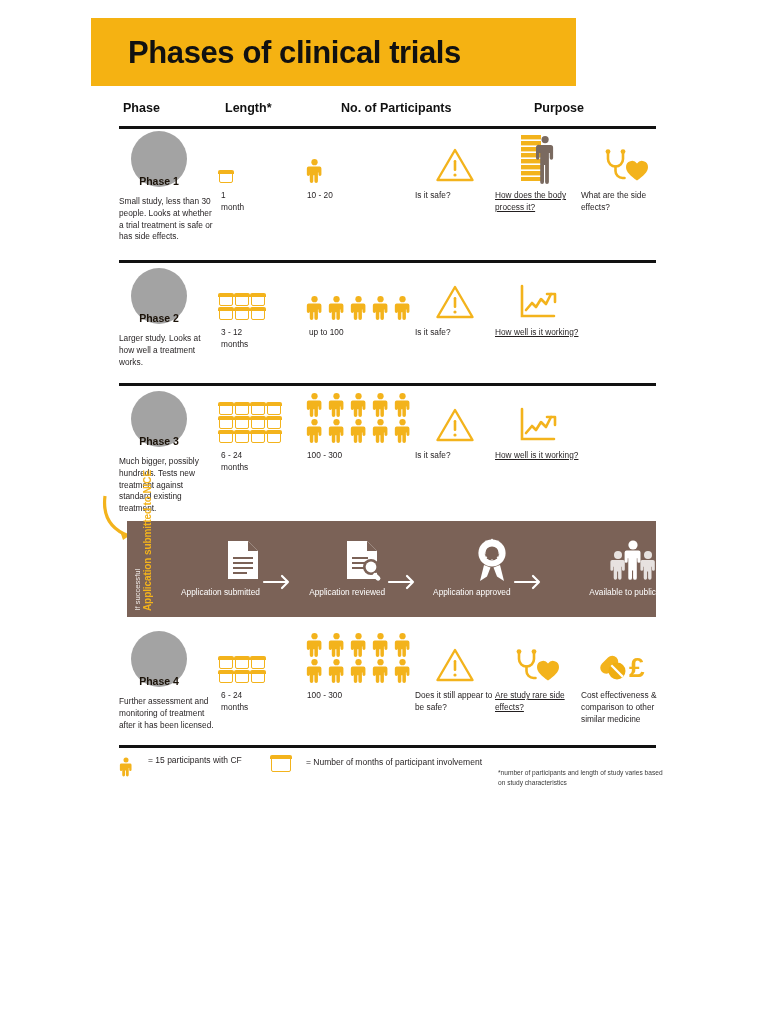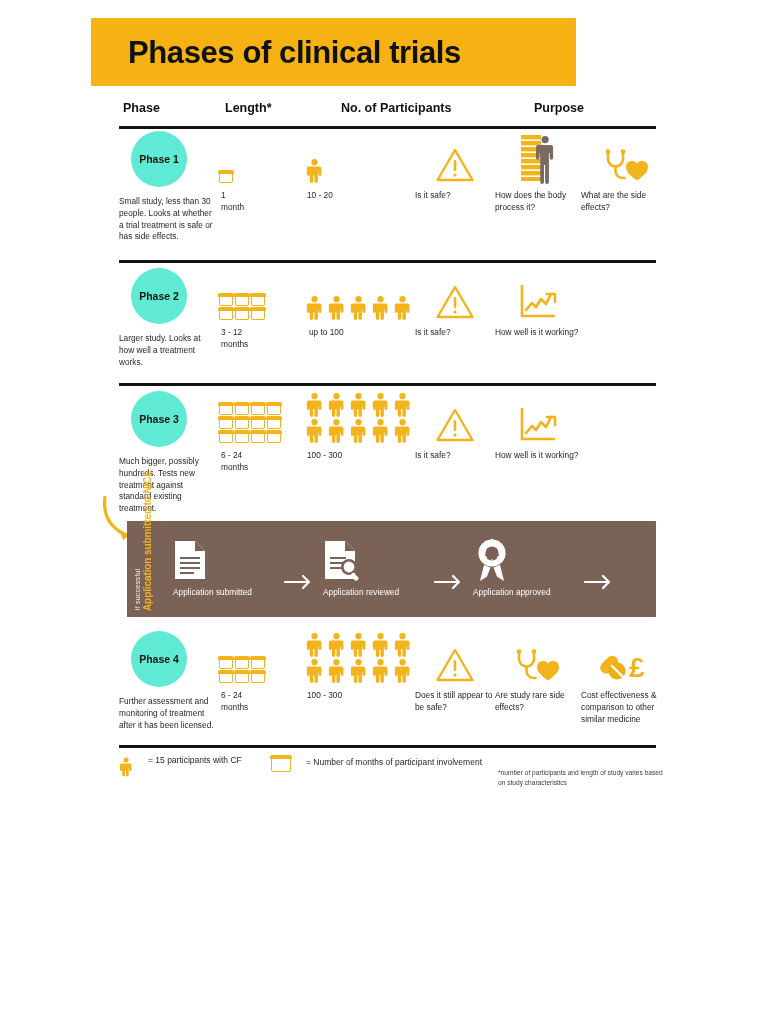--- a/index.html
+++ b/index.html
@@ -30,26 +30,26 @@
   .rule{position:absolute;left:118px;width:537px;background:#111;}
   .rule.thick{height:3px;}
 
   
   .row{position:absolute;left:118px;width:537px;}
   .cell{position:absolute;top:0;}
   .c-phase{left:0;width:100px;}
   .c-length{left:100px;width:86px;}
   .c-people{left:186px;width:118px;}
   .c-q1{left:296px;width:80px;}
-  .c-q2{left:376px;width:86px;}
+  .c-q2{left:376px;width:86px;text-decoration:underline;}
   .c-q3{left:462px;width:92px;}
 
   .phase-circle{
-    width:56px;height:56px;border-radius:50%;background:#5eead4;
-    display:flex;align-items:center;justify-content:center;
+    width:56px;height:56px;border-radius:50%;background:#a3a3a3;
+    display:flex;align-items:flex-end;justify-content:center;
     margin-left:12px;
   }
   .phase-circle span{font-size:10.5px;font-weight:bold;color:#1b1208;}
   .phase-desc{
     margin-top:9px;font-size:8.3px;line-height:1.42;color:#231f20;width:96px;
   }
 
   .icon-box{height:52px;display:flex;align-items:flex-end;justify-content:center;}
   .icon-box.left{justify-content:flex-start;}
   .cap{
@@ -88,21 +88,21 @@
   .vtext{
     position:absolute;bottom:6px;transform-origin:left bottom;
     transform:rotate(-90deg);white-space:nowrap;font-size:8.5px;line-height:1;
   }
   .vtext.small{left:11px;color:#f2ece9;font-size:7.6px;}
   .vtext.big{left:22px;color:#F3B31C;font-weight:bold;font-size:10px;letter-spacing:-0.1px;}
 
   .nice-steps{
     position:absolute;left:46px;top:0;right:0;height:96px;display:flex;align-items:center;
   }
-  .step{width:104px;display:flex;flex-direction:column;align-items:flex-start;}
+  .step{width:104px;display:flex;flex-direction:column;align-items:flex-end;}
   .step .s-icon{height:42px;display:flex;align-items:center;justify-content:center;}
   .step .s-cap{margin-top:6px;font-size:8.3px;line-height:1.4;color:#fff;text-align:center;}
   .arrow{width:46px;display:flex;align-items:flex-start;justify-content:center;padding-top:26px;}
   .step.wide{width:128px;}
 
   .loop-arrow{position:absolute;left:100px;top:494px;width:60px;height:52px;}
 
   
   .legend{position:absolute;left:118px;top:754px;width:537px;height:46px;}
   .lg-item{position:absolute;display:flex;align-items:flex-start;}
@@ -590,20 +590,37 @@
               <path d="M27 27 L31 43 L24 38.5 L20.5 29.5z" fill="#fff"></path>
             </svg>
           </div>
           <div class="s-cap">Application approved</div>
         </div>
         <div class="arrow">
           <svg width="30" height="16" viewBox="0 0 30 16">
             <path d="M0 8h24M18 2l6 6-6 6" fill="none" stroke="#fff" stroke-width="2.2" stroke-linecap="round" stroke-linejoin="round"></path>
           </svg>
         </div>
+        <div class="step wide">
+          <div class="s-icon">
+            <svg width="46" height="42" viewBox="0 0 46 42">
+              <g fill="#fff" opacity="0.82">
+                <circle cx="8" cy="16" r="4"></circle>
+                <path d="M3 21h10a1.8 1.8 0 0 1 1.8 1.8v7.6a1.4 1.4 0 0 1-2.8 0v-2.6h-0.5V39a1.7 1.7 0 0 1-3.4 0v-6.6h-1V39a1.7 1.7 0 0 1-3.4 0v-11.2H3.2v2.6a1.4 1.4 0 0 1-2.8 0v-7.6A1.8 1.8 0 0 1 2.2 21z"></path>
+                <circle cx="38" cy="16" r="4"></circle>
+                <path d="M33 21h10a1.8 1.8 0 0 1 1.8 1.8v7.6a1.4 1.4 0 0 1-2.8 0v-2.6h-0.5V39a1.7 1.7 0 0 1-3.4 0v-6.6h-1V39a1.7 1.7 0 0 1-3.4 0v-11.2h-0.5v2.6a1.4 1.4 0 0 1-2.8 0v-7.6A1.8 1.8 0 0 1 32.2 21z"></path>
+              </g>
+              <g fill="#fff">
+                <circle cx="23" cy="6" r="4.6"></circle>
+                <path d="M17.5 11.6h11a2 2 0 0 1 2 2v8.6a1.55 1.55 0 0 1-3.1 0v-3h-0.6V39a1.85 1.85 0 0 1-3.7 0v-7.5h-1.1V39a1.85 1.85 0 0 1-3.7 0V19.2h-0.6v3a1.55 1.55 0 0 1-3.1 0v-8.6a2 2 0 0 1 2-2z"></path>
+              </g>
+            </svg>
+          </div>
+          <div class="s-cap">Available to public</div>
+        </div>
       </div>
   </div>
 
   <div class="rule thick" style="top:745px"></div>
   <div class="legend">
     <div class="lg-item lg-person">
       <span>
         <svg width="14" height="26" viewBox="0 0 19 26">
           <circle cx="9.5" cy="3.4" r="3.4" fill="#F3B31C"></circle>
           <path d="M4 8.2h11a2 2 0 0 1 2 2v6.5a1.6 1.6 0 0 1-3.2 0v-2.2h-0.6V24a1.9 1.9 0 0 1-3.8 0v-6.3h-1.2V24a1.9 1.9 0 0 1-3.8 0V14.5H4.4v2.2a1.6 1.6 0 0 1-3.2 0v-6.5a2 2 0 0 1 2-2z" fill="#F3B31C"></path>

